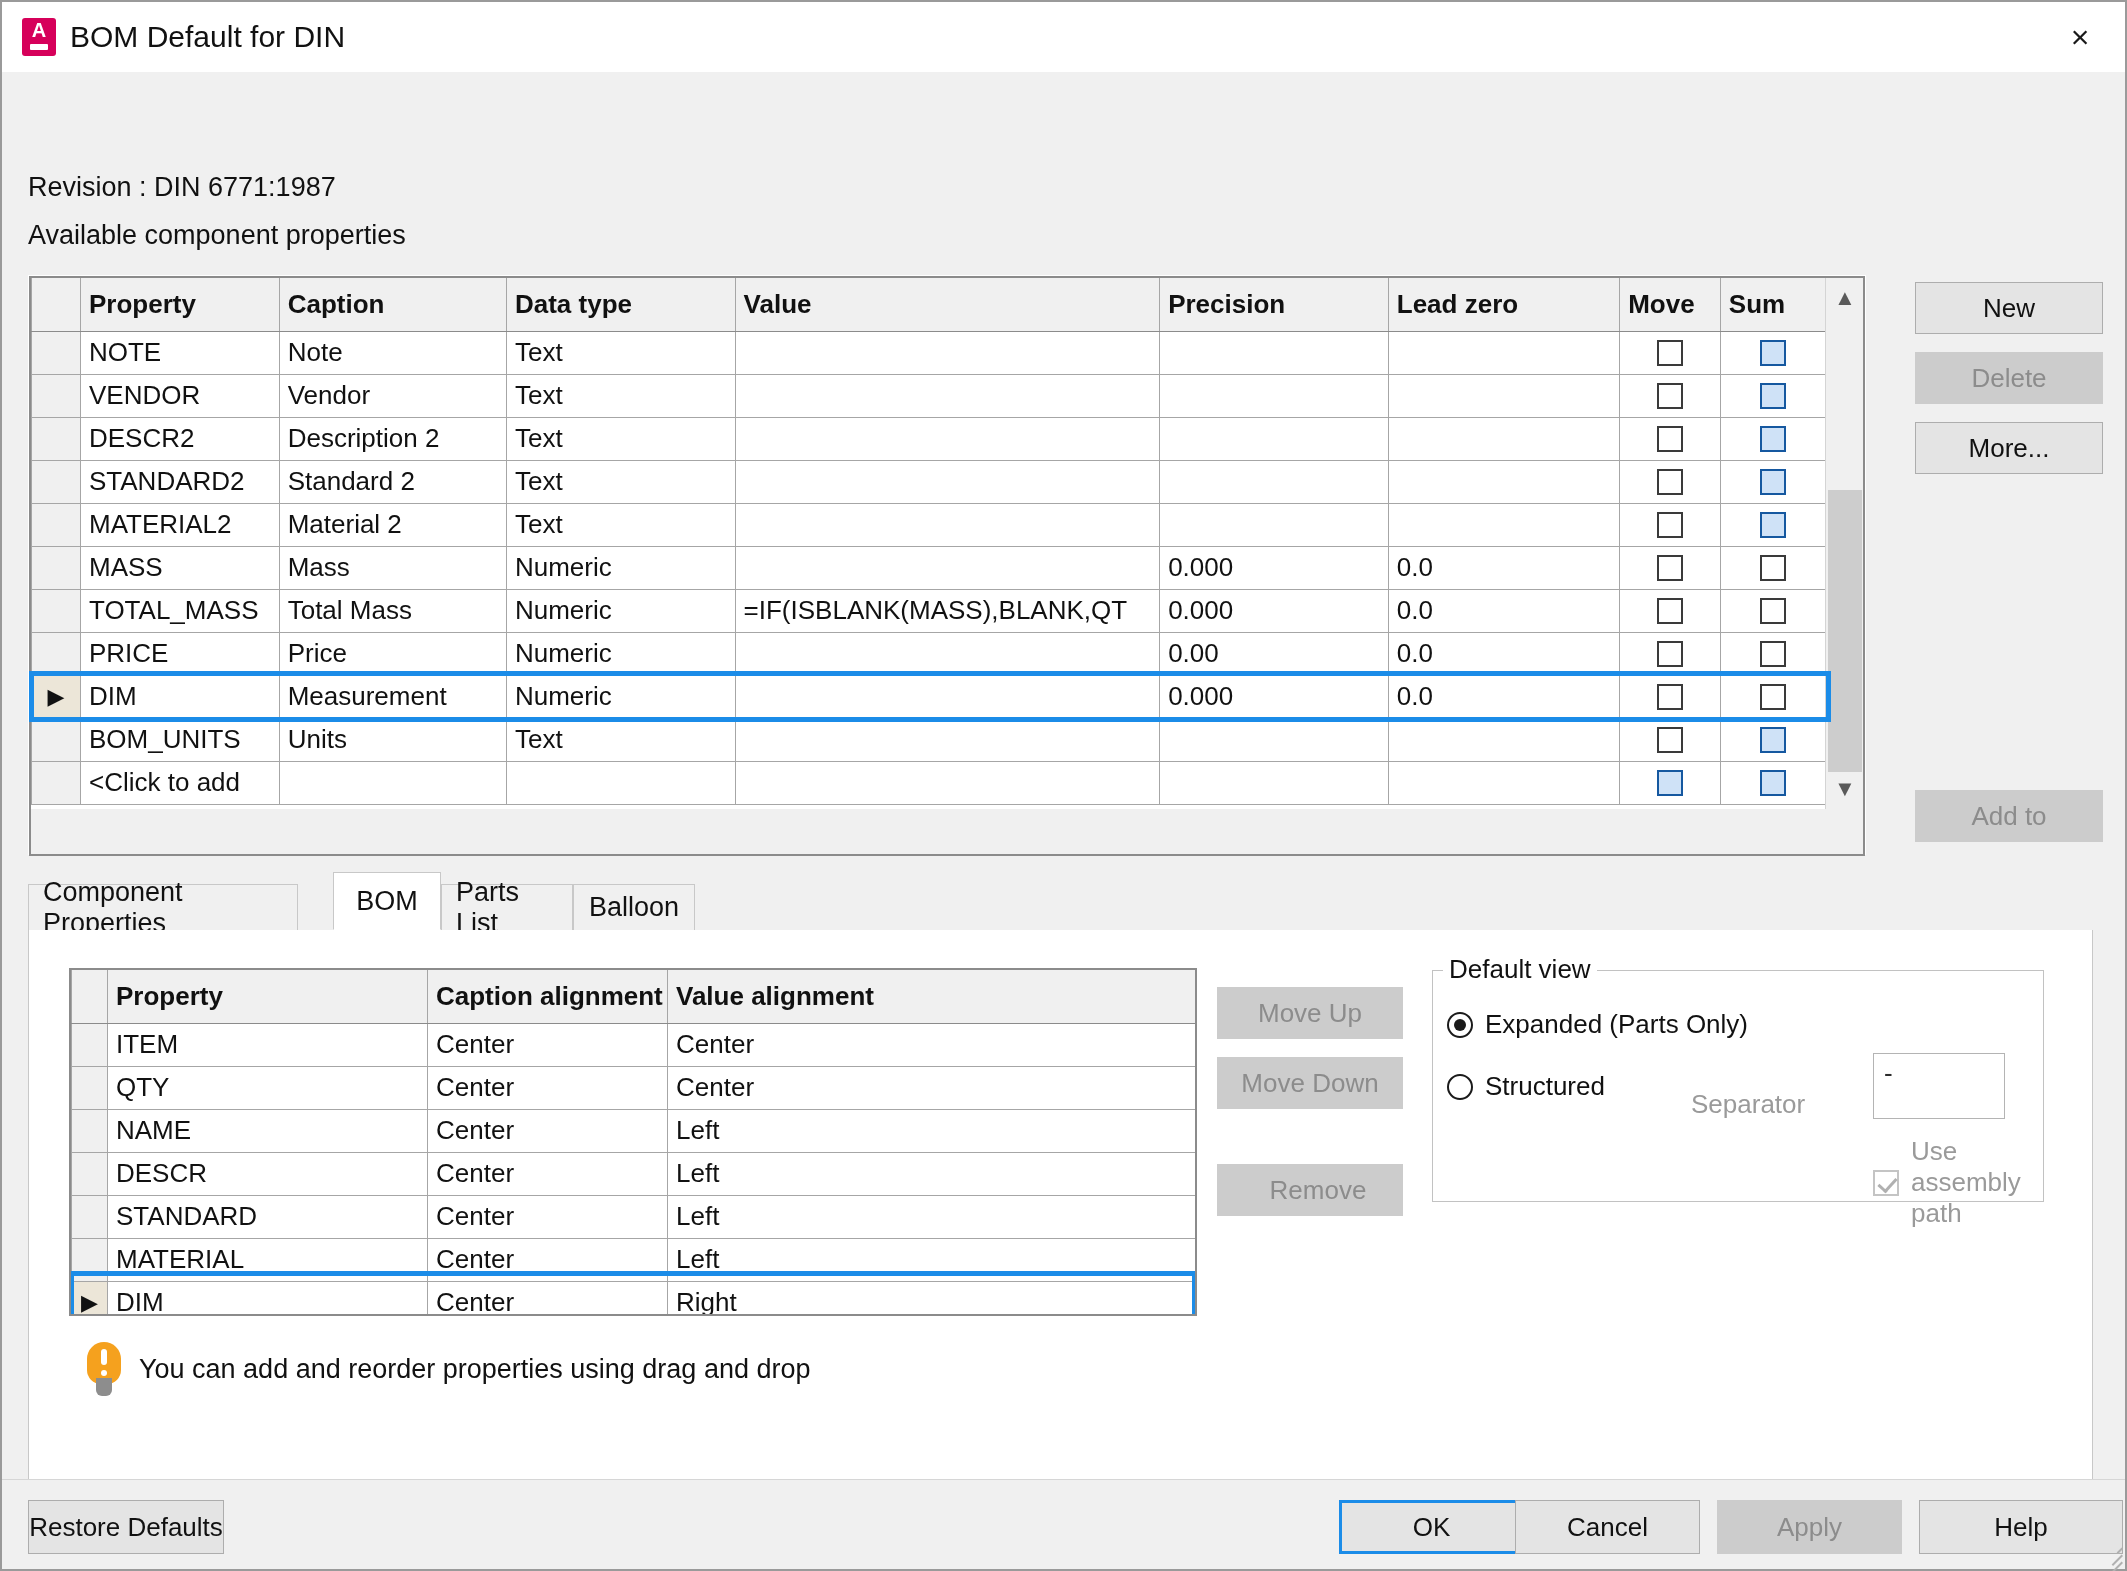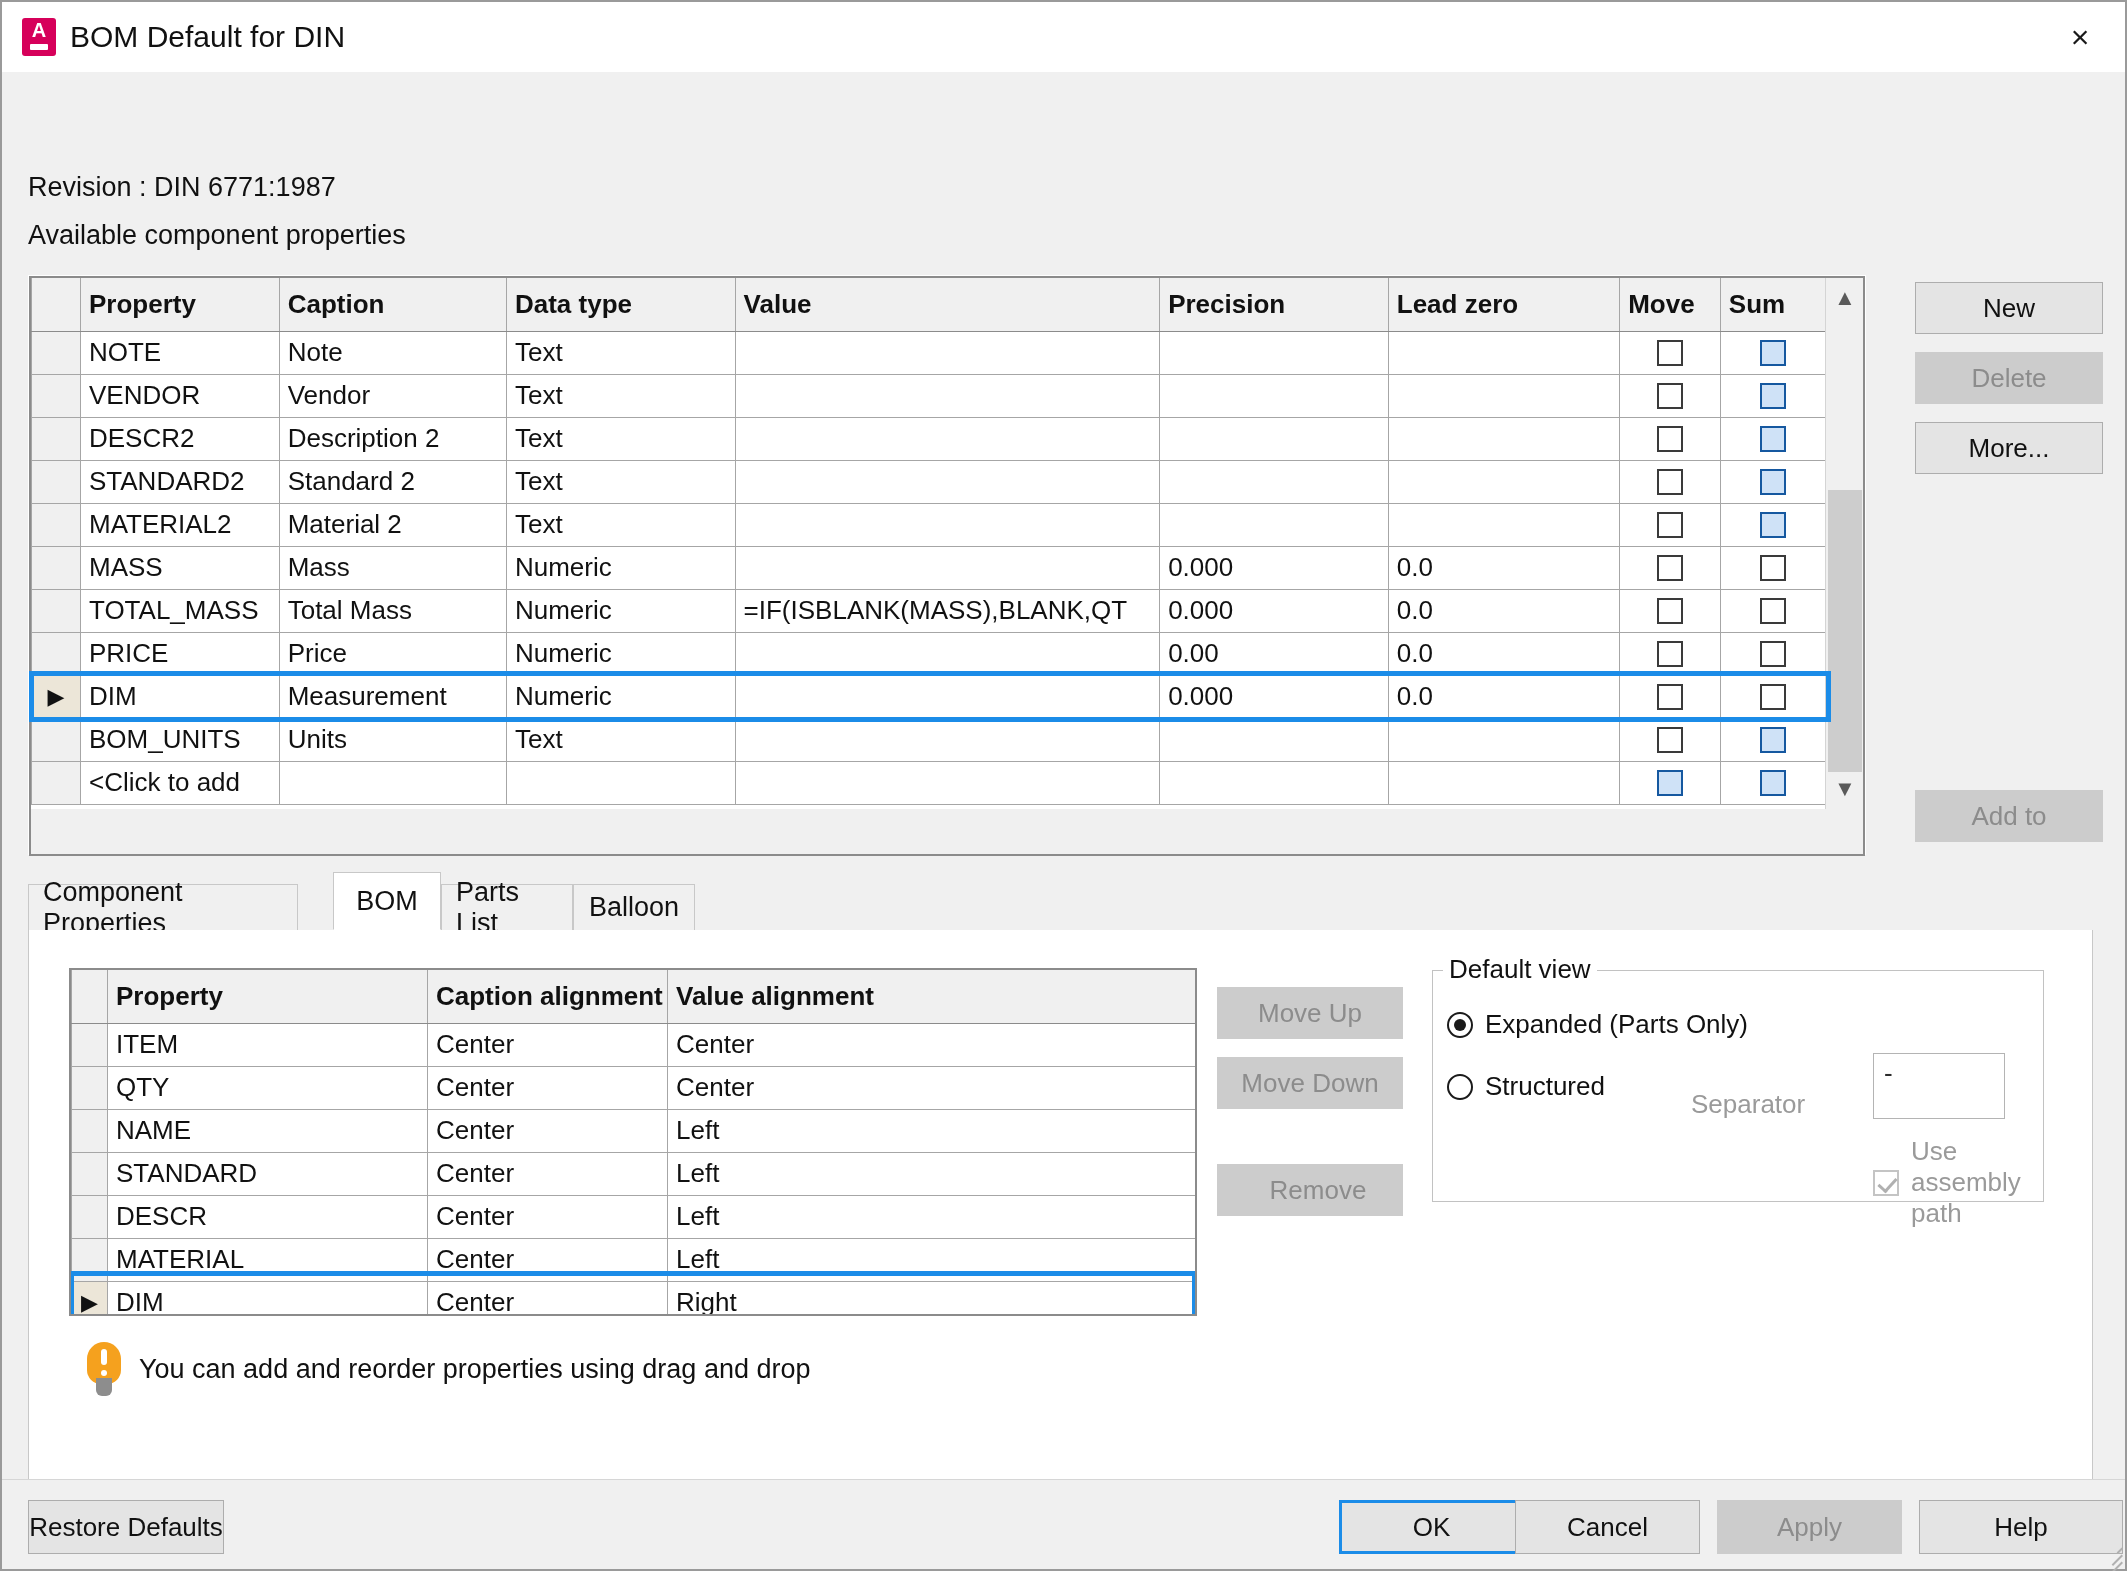--- a/index.html
+++ b/index.html
@@ -595,27 +595,27 @@
                   <td>Center</td>
                 </tr>
                 <tr>
                   <td class="sel-col"></td>
                   <td class="prop">NAME</td>
                   <td>Center</td>
                   <td>Left</td>
                 </tr>
                 <tr>
                   <td class="sel-col"></td>
+                  <td class="prop">DESCR</td>
+                  <td>Center</td>
+                  <td>Left</td>
+                </tr>
+                <tr>
+                  <td class="sel-col"></td>
                   <td class="prop">STANDARD</td>
-                  <td>Center</td>
-                  <td>Left</td>
-                </tr>
-                <tr>
-                  <td class="sel-col"></td>
-                  <td class="prop">DESCR</td>
                   <td>Center</td>
                   <td>Left</td>
                 </tr>
                 <tr>
                   <td class="sel-col"></td>
                   <td class="prop">MATERIAL</td>
                   <td>Center</td>
                   <td>Left</td>
                 </tr>
                 <tr>

